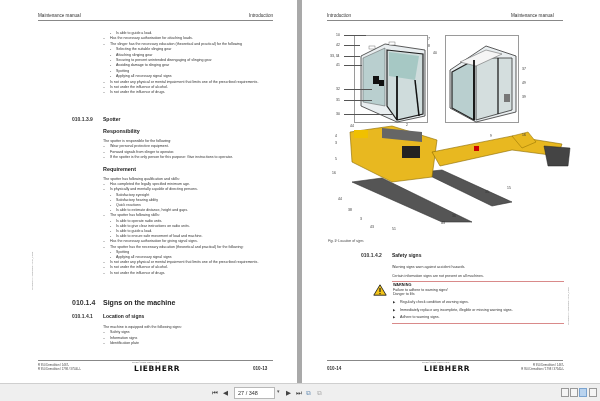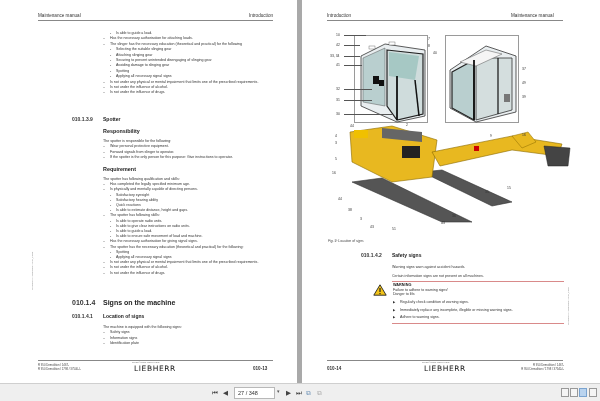--- a/index.html
+++ b/index.html
@@ -15,21 +15,21 @@
   .body .li::before { content: "–"; position: absolute; left: 0; }
   .body .li2 { padding-left: 13px; position: relative; }
   .body .li2::before { content: "-"; position: absolute; left: 7px; }
   .secnum { position: absolute; font-weight: bold; color: #333; }
   .sectitle { position: absolute; font-weight: bold; color: #222; }
   .h3 { font-size: 5px; }
   .h2 { font-size: 7px; }
   .sub { font-size: 5.4px; font-weight: bold; color: #222; position: absolute; }
   .foot-rule { position: absolute; top: 360px; height: 0.8px; background: #888; }
   .foot-small { position: absolute; font-size: 2.8px; line-height: 3.6px; color: #444; }
-  .logo { position: absolute; font-weight: 400; font-size: 7.5px; letter-spacing: 0.6px; color: #111; font-family: "DejaVu Sans", sans-serif; }
+  .logo { position: absolute; font-weight: 700; font-size: 7.5px; letter-spacing: 0.6px; color: #111; font-family: "DejaVu Sans", sans-serif; }
   .copy { position: absolute; font-size: 1.6px; color: #666; }
   .pnum { position: absolute; font-size: 4.6px; font-weight: bold; color: #333; }
   .vert { position: absolute; font-size: 2.2px; color: #888; transform: rotate(-90deg); transform-origin: left top; white-space: nowrap; }
   .fig { position: absolute; border: 0.8px solid #9a9a9a; background: #fff; }
   .callout { position: absolute; font-size: 3.4px; color: #333; }
   .cline { position: absolute; height: 0.5px; background: #555; transform-origin: left center; }
   .toolbar { position: absolute; left: 0; top: 383px; width: 600px; height: 18px; background: #efefef; border-top: 1px solid #cfcfcf; }
   .tb-btn { position: absolute; top: 4px; font-size: 6.5px; color: #444; line-height: 10px; cursor: pointer; }
   .page-input { position: absolute; left: 234px; top: 3px; width: 41px; height: 12px; background: #fff; border: 1px solid #b8b8b8; font-size: 5.5px; padding-left: 3px; color: #333; font-family: "Liberation Sans", sans-serif; }
   .tb-drop { position: absolute; left: 277px; top: 4px; font-size: 5px; color: #555; }

